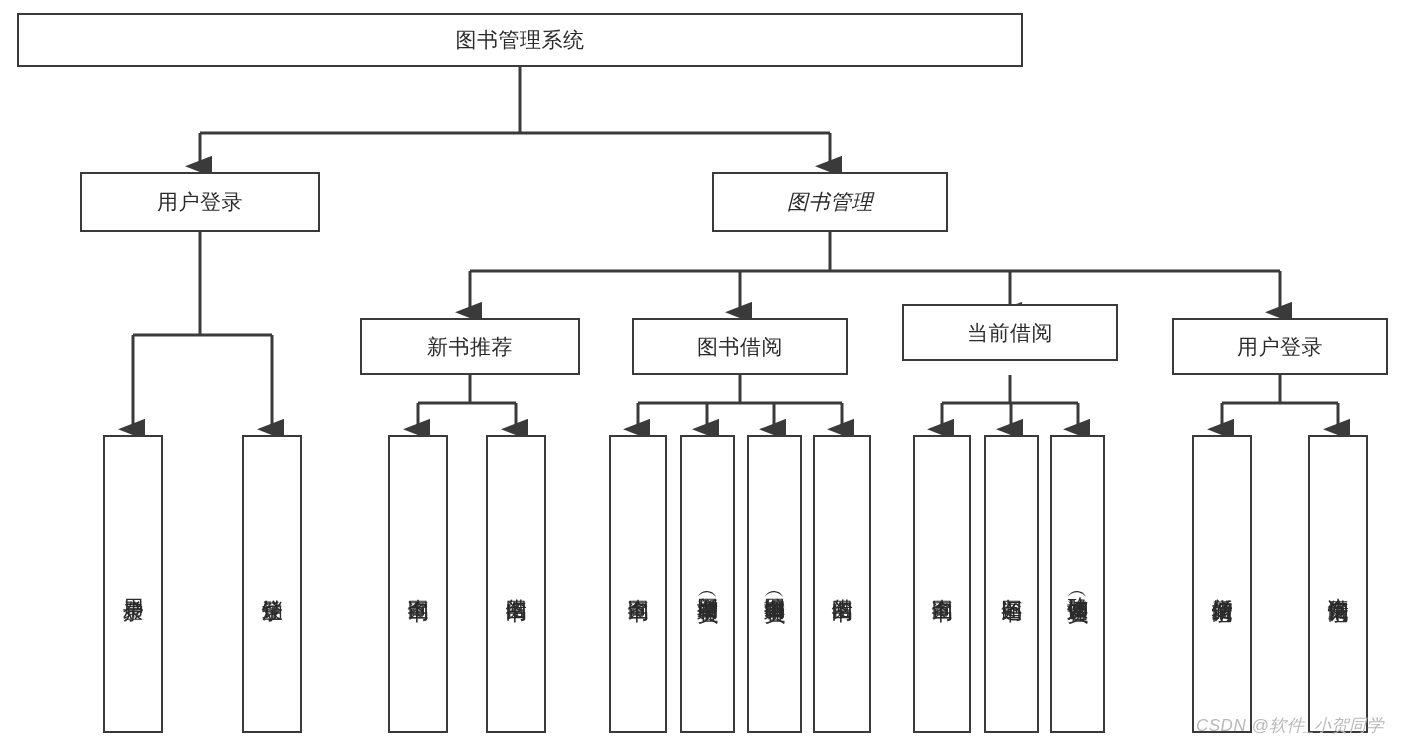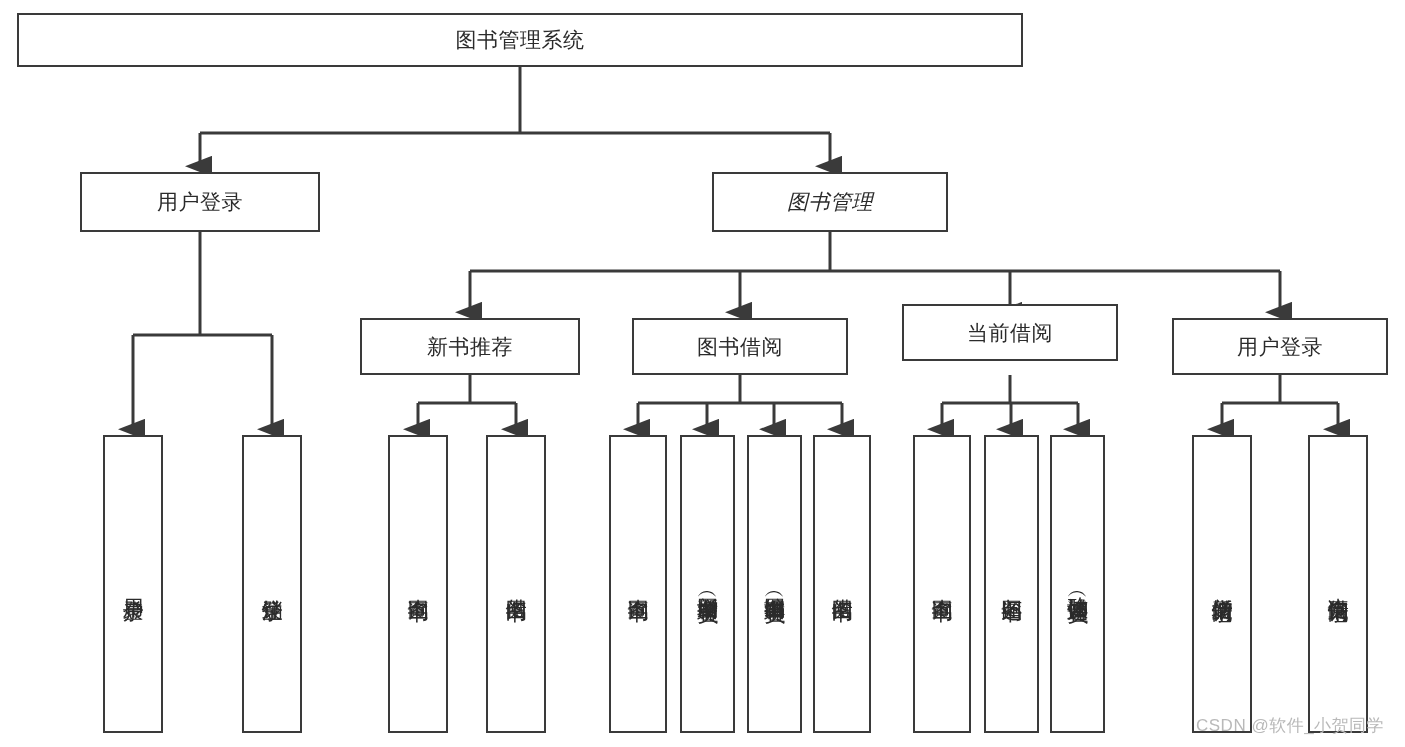--- a/index.html
+++ b/index.html
@@ -48,20 +48,21 @@
     letter-spacing: 1px;
     text-align: center;
     padding: 4px 0;
   }
   .watermark {
     position: absolute;
     font-size: 17px;
     color: #b9b9b9;
     white-space: nowrap;
     letter-spacing: 0.5px;
+    font-style: italic;
   }
 </style>
 </head>
 <body>
 
 <div id="canvas">
 
   <svg class="wires" viewBox="0 0 1405 747" xmlns="http://www.w3.org/2000/svg">
     <defs>
       <marker id="arrow" markerWidth="10" markerHeight="10" refX="3.4" refY="4" orient="auto" markerUnits="strokeWidth">

